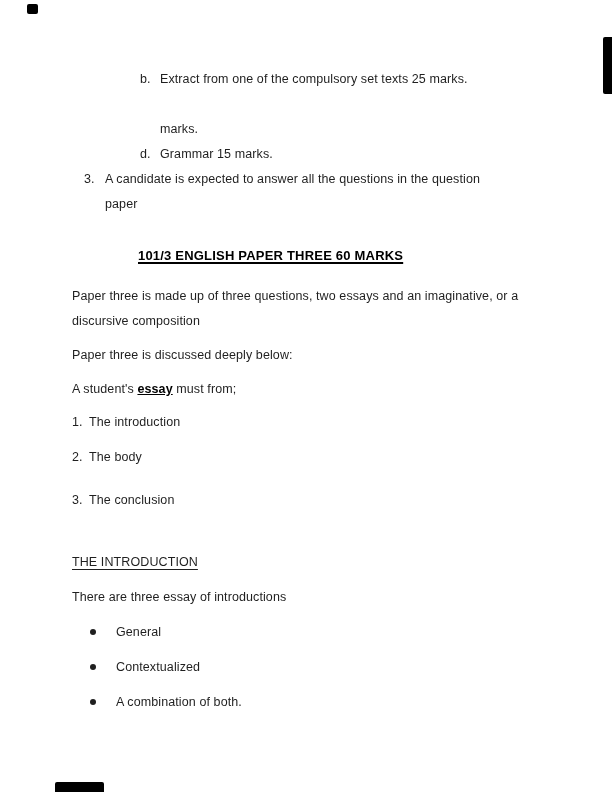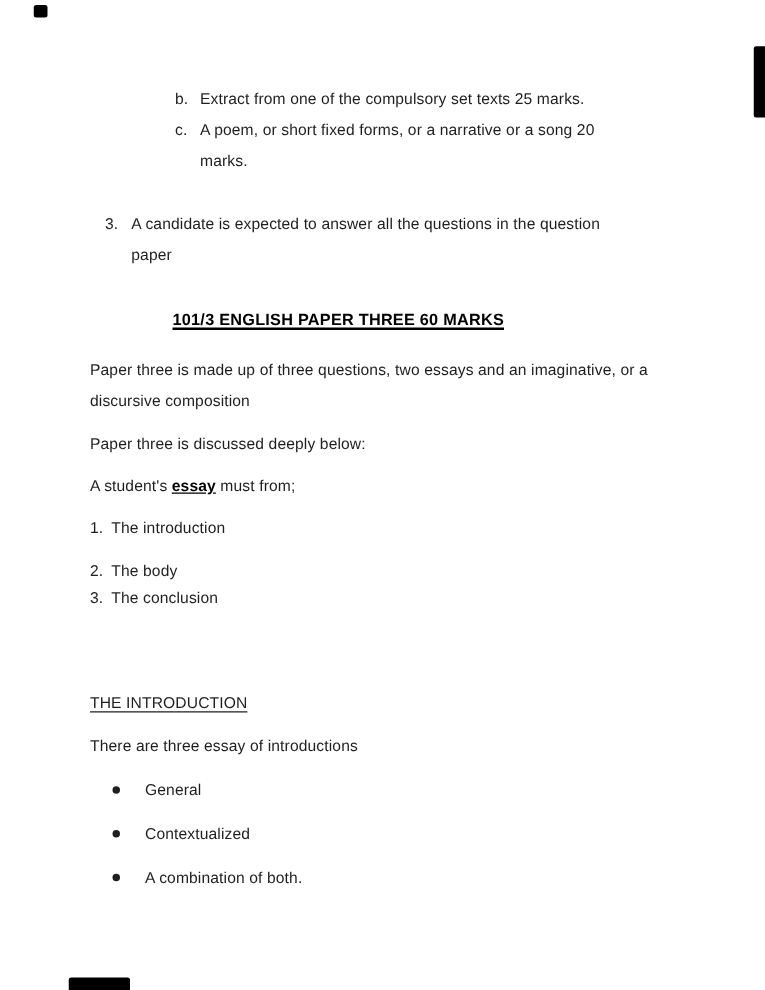--- a/index.html
+++ b/index.html
@@ -75,25 +75,25 @@
 
 <div class="page">
 
   <div class="scan-mark mark-top-left"></div>
   <div class="scan-mark mark-right-edge"></div>
   <div class="scan-mark mark-bottom"></div>
 
   <div class="line" style="left:140px; top:71px">
     <span class="marker-abc">b.</span><span>Extract from one of the compulsory set texts 25 marks.</span>
   </div>
-  <div class="line" style="left:140px; top:96px">
-    <span class="marker-abc">c.</span><span>A poem, or short fixed forms, or a narrative or a song 20</span>
-  </div>
   <div class="line" style="left:160px; top:121px">
     <span>marks.</span>
+  </div>
+  <div class="line" style="left:140px; top:146px">
+    <span class="marker-abc">d.</span><span>Grammar 15 marks.</span>
   </div>
 
   <div class="line" style="left:84px; top:171px">
     <span class="marker-num3">3.</span><span>A candidate is expected to answer all the questions in the question</span>
   </div>
   <div class="line" style="left:105px; top:196px">
     <span>paper</span>
   </div>
 
   <div class="line heading" style="left:138px; top:248px">101/3 ENGLISH PAPER THREE 60 MARKS</div>
@@ -106,21 +106,21 @@
   <div class="line" style="left:72px; top:381px">
     <span>A student's </span><span class="bold-word">essay</span><span> must from;</span>
   </div>
 
   <div class="line" style="left:72px; top:414px">
     <span class="marker-ord">1.</span><span>The introduction</span>
   </div>
   <div class="line" style="left:72px; top:449px">
     <span class="marker-ord">2.</span><span>The body</span>
   </div>
-  <div class="line" style="left:72px; top:470px">
+  <div class="line" style="left:72px; top:492px">
     <span class="marker-ord">3.</span><span>The conclusion</span>
   </div>
 
   <div class="line subheading" style="left:72px; top:554px">THE INTRODUCTION</div>
 
   <div class="line" style="left:72px; top:589px">There are three essay of introductions</div>
 
   <div class="line" style="left:90px; top:624px">
     <span class="bullet-dot"></span><span>General</span>
   </div>

